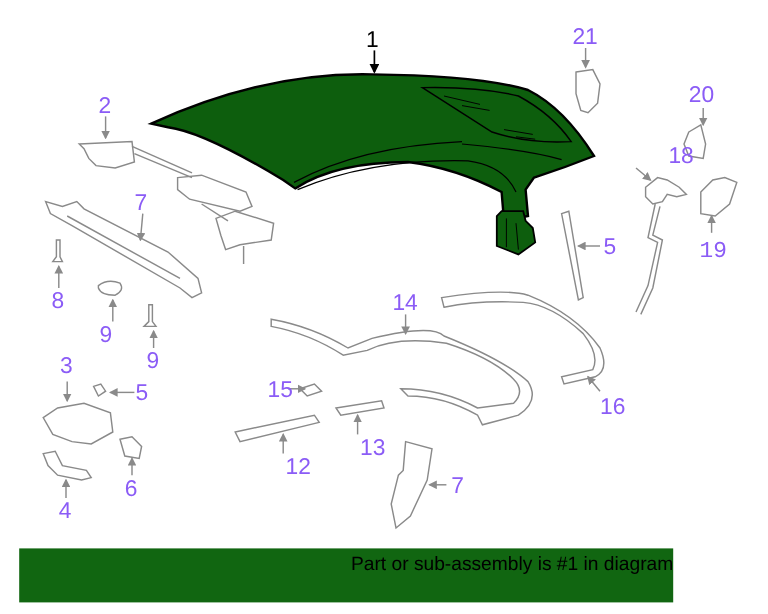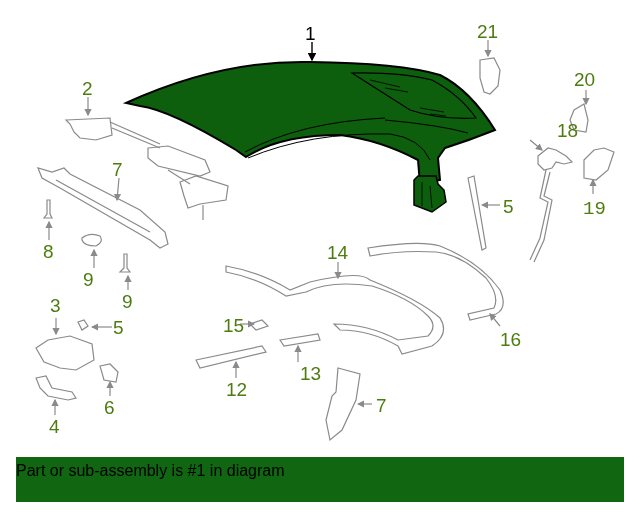--- a/index.html
+++ b/index.html
@@ -1,23 +1,23 @@
 <!DOCTYPE html>
 <html><head>
 <meta charset="utf-8">
 <style>
   html, body { margin: 0; padding: 0; background: #ffffff; }
   body { width: 640px; height: 512px; position: relative; overflow: hidden;
          font-family: "Liberation Sans", sans-serif; }
   #diagram { position: absolute; left: 0; top: 0; width: 640px; height: 512px; }
   .callout { position: absolute; font-family: "Liberation Sans", sans-serif; font-size: 19px;
-             color: #4d7c0f; line-height: 1; white-space: nowrap; cursor: pointer; }
+             color: #8b5cf6; line-height: 1; white-space: nowrap; cursor: pointer; }
   .callout.main { color: #000000; }
-  .banner { position: absolute; left: 16px; top: 457px; width: 608px; height: 45px;
-            background: #116611; color: #000000; text-align: left;
+  .banner { position: absolute; left: 16px; top: 457px; width: 545px; height: 45px;
+            background: #116611; color: #000000; text-align: right;
             font-family: "Liberation Sans", sans-serif; font-size: 16px; line-height: 19px;
             padding-top: 4px; box-sizing: border-box; }
   .banner div { white-space: nowrap; }
 </style>
 </head>
 <body>
 
 <svg id="diagram" viewBox="0 0 640 512" xmlns="http://www.w3.org/2000/svg">
   <defs>
     <marker id="ah" markerWidth="6" markerHeight="6" refX="5" refY="3" orient="auto">
@@ -126,21 +126,21 @@
 <div class="callout" style="left:82px;top:79px;">2</div>
 <div class="callout" style="left:50px;top:296px;">3</div>
 <div class="callout" style="left:49px;top:417px;">4</div>
 <div class="callout" style="left:113px;top:318px;">5</div>
 <div class="callout" style="left:104px;top:398px;">6</div>
 <div class="callout" style="left:112px;top:160px;">7</div>
 <div class="callout" style="left:43px;top:242px;">8</div>
 <div class="callout" style="left:122px;top:292px;">9</div>
 <div class="callout" style="left:83px;top:270px;">9</div>
 <div class="callout" style="left:376px;top:396px;">7</div>
-<div class="callout" style="left:226px;top:380px;text-align:center;">12</div>
+<div class="callout" style="left:238px;top:380px;text-align:center;">12</div>
 <div class="callout" style="left:300px;top:364px;">13</div>
 <div class="callout" style="left:327px;top:243px;">14</div>
 <div class="callout" style="left:210px;top:316px;margin-left:13px;">15</div>
 <div class="callout" style="left:500px;top:330px;">16</div>
 <div class="callout" style="left:503px;top:197px;">5</div>
 <div class="callout" style="left:512px;top:121px;margin-left:45px;">18</div>
 <div class="callout" style="left:583px;top:200px;font-family:Liberation Mono, monospace;">19</div>
 <div class="callout" style="left:574px;top:70px;">20</div>
 <div class="callout" style="left:477px;top:22px;">21</div>
 

